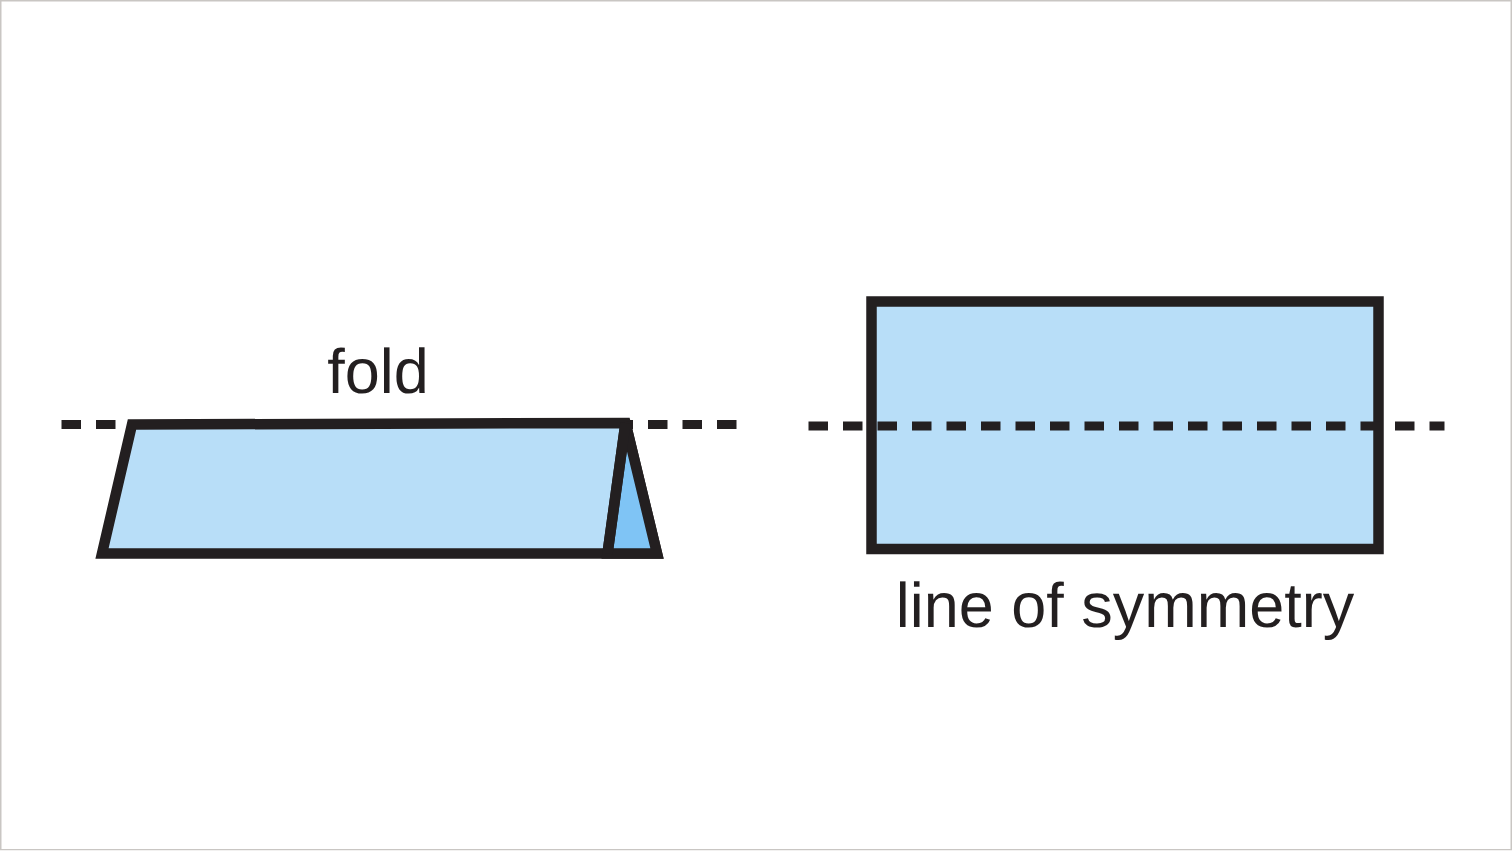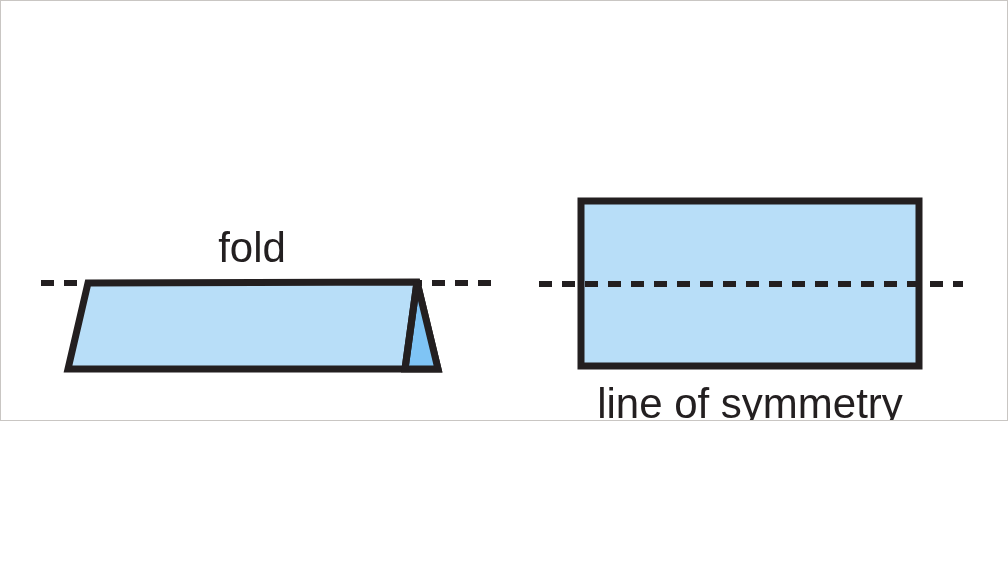--- a/index.html
+++ b/index.html
@@ -36,21 +36,21 @@
   #fold-label-text {
     font-size: 42px;
   }
   #symmetry-label-text {
     font-size: 42px;
   }
 </style>
 </head>
 <body>
 
-<div id="stage" style="width: 1008px; height: 421px; background: rgb(255, 255, 255); border-color: rgb(201, 198, 195); text-align: center;">
+<div id="stage" style="width: 1008px; height: 567px; background: rgb(255, 255, 255); border-color: rgb(201, 198, 195); text-align: center;">
 
   <svg id="figure-svg" viewBox="0 0 1008 567" xmlns="http://www.w3.org/2000/svg">
 
     <g>
 
       <line x1="40" y1="282" x2="490" y2="282" stroke="#231F20" stroke-width="6" stroke-dasharray="13 10" stroke-linecap="butt"></line>
 
       <polygon points="87,282 416,281 437,368 67,368" fill="#B8DEF8" stroke="#231F20" stroke-width="7" stroke-linejoin="miter"></polygon>
 
       <polygon points="416,281 437,368 404,368" fill="#7FC4F5" stroke="#231F20" stroke-width="7" stroke-linejoin="miter"></polygon>

